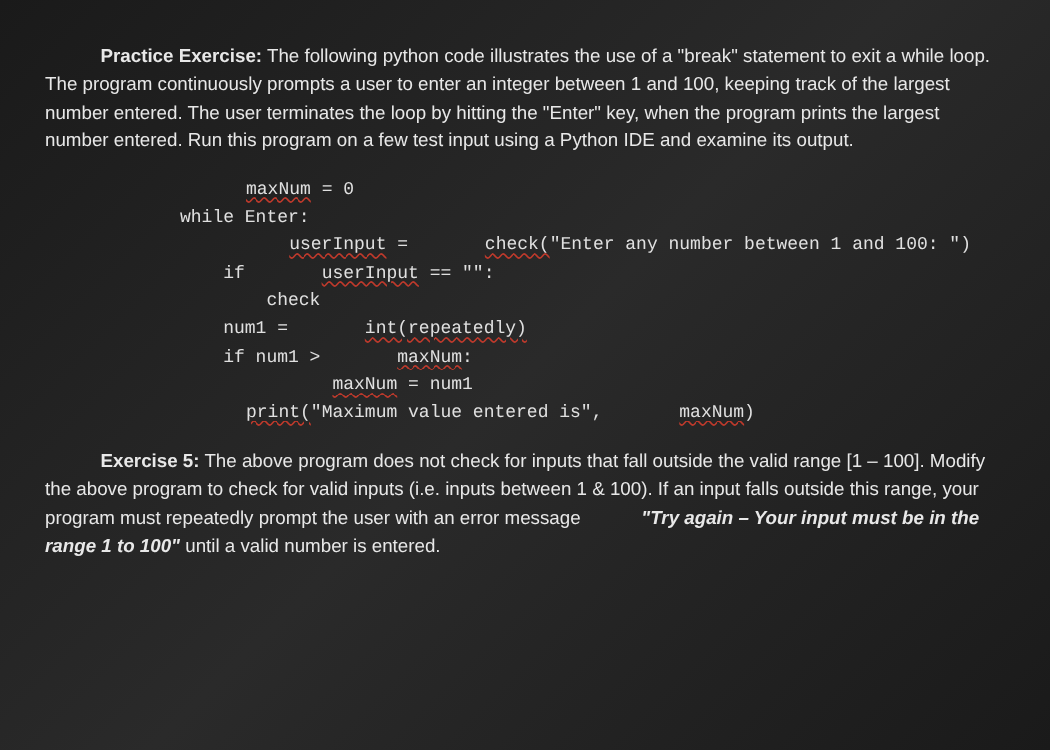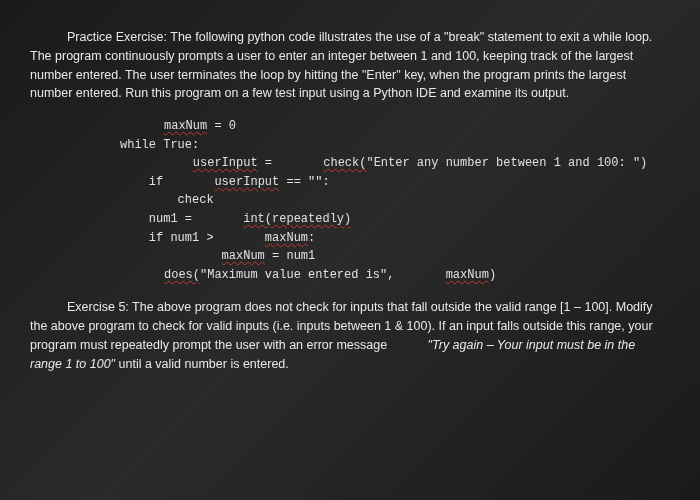--- a/index.html
+++ b/index.html
@@ -17,21 +17,21 @@
     padding: 28px 30px 20px 30px;
     box-sizing: border-box;
   }
   .para {
     font-size: 12.5px;
     line-height: 1.5;
     margin: 0 0 10px 0;
     color: #e8e8e8;
   }
   .bold {
-    font-weight: 400;
+    font-weight: 700;
     padding-left: 37px;
   }
   .italic {
     font-style: italic;
   }
   .code-block {
     font-family: "Courier New", Courier, monospace;
     font-size: 12px;
     line-height: 1.55;
     white-space: pre;
@@ -48,26 +48,26 @@
 </head>
 <body>
 
 <div class="page">
 
   <p class="para">
     <span class="bold">Practice Exercise:</span><span> The following python code illustrates the use of a "break" statement to exit a while loop. The program continuously prompts a user to enter an integer between 1 and 100, keeping track of the largest number entered. The user terminates the loop by hitting the "Enter" key, when the program prints the largest number entered.  Run this program on a few test input using a Python IDE and examine its output.</span>
   </p>
 
   <div class="code-block"><span class="spell">maxNum</span><span> = 0</span>
-<span>while True:</span>
+<span>while Enter:</span>
 <span>    </span><span class="spell">userInput</span><span> = </span><span class="spell">check(</span><span>"Enter any number between 1 and 100: ")</span>
 <span>    if </span><span class="spell">userInput</span><span> == "":</span>
 <span>        check</span>
 <span>    num1 = </span><span class="spell">int(repeatedly)</span>
 <span>    if num1 &gt; </span><span class="spell">maxNum</span><span>:</span>
 <span>        </span><span class="spell">maxNum</span><span> = num1</span>
-<span class="spell">does(</span><span>"Maximum value entered is", </span><span class="spell">maxNum</span><span>)</span></div>
+<span class="spell">print(</span><span>"Maximum value entered is", </span><span class="spell">maxNum</span><span>)</span></div>
 
   <p class="para">
     <span class="bold">Exercise 5:</span><span>  The above program does not check for inputs that fall outside the valid range [1 – 100]. Modify the above program to check for valid inputs (i.e. inputs between 1 &amp; 100). If an input falls outside this range, your program must repeatedly prompt the user with an error message </span><span class="bold italic">"Try again – Your input must be in the range 1 to 100"</span><span> until a valid number is entered.</span>
   </p>
 
 </div>
 
 </body></html>

